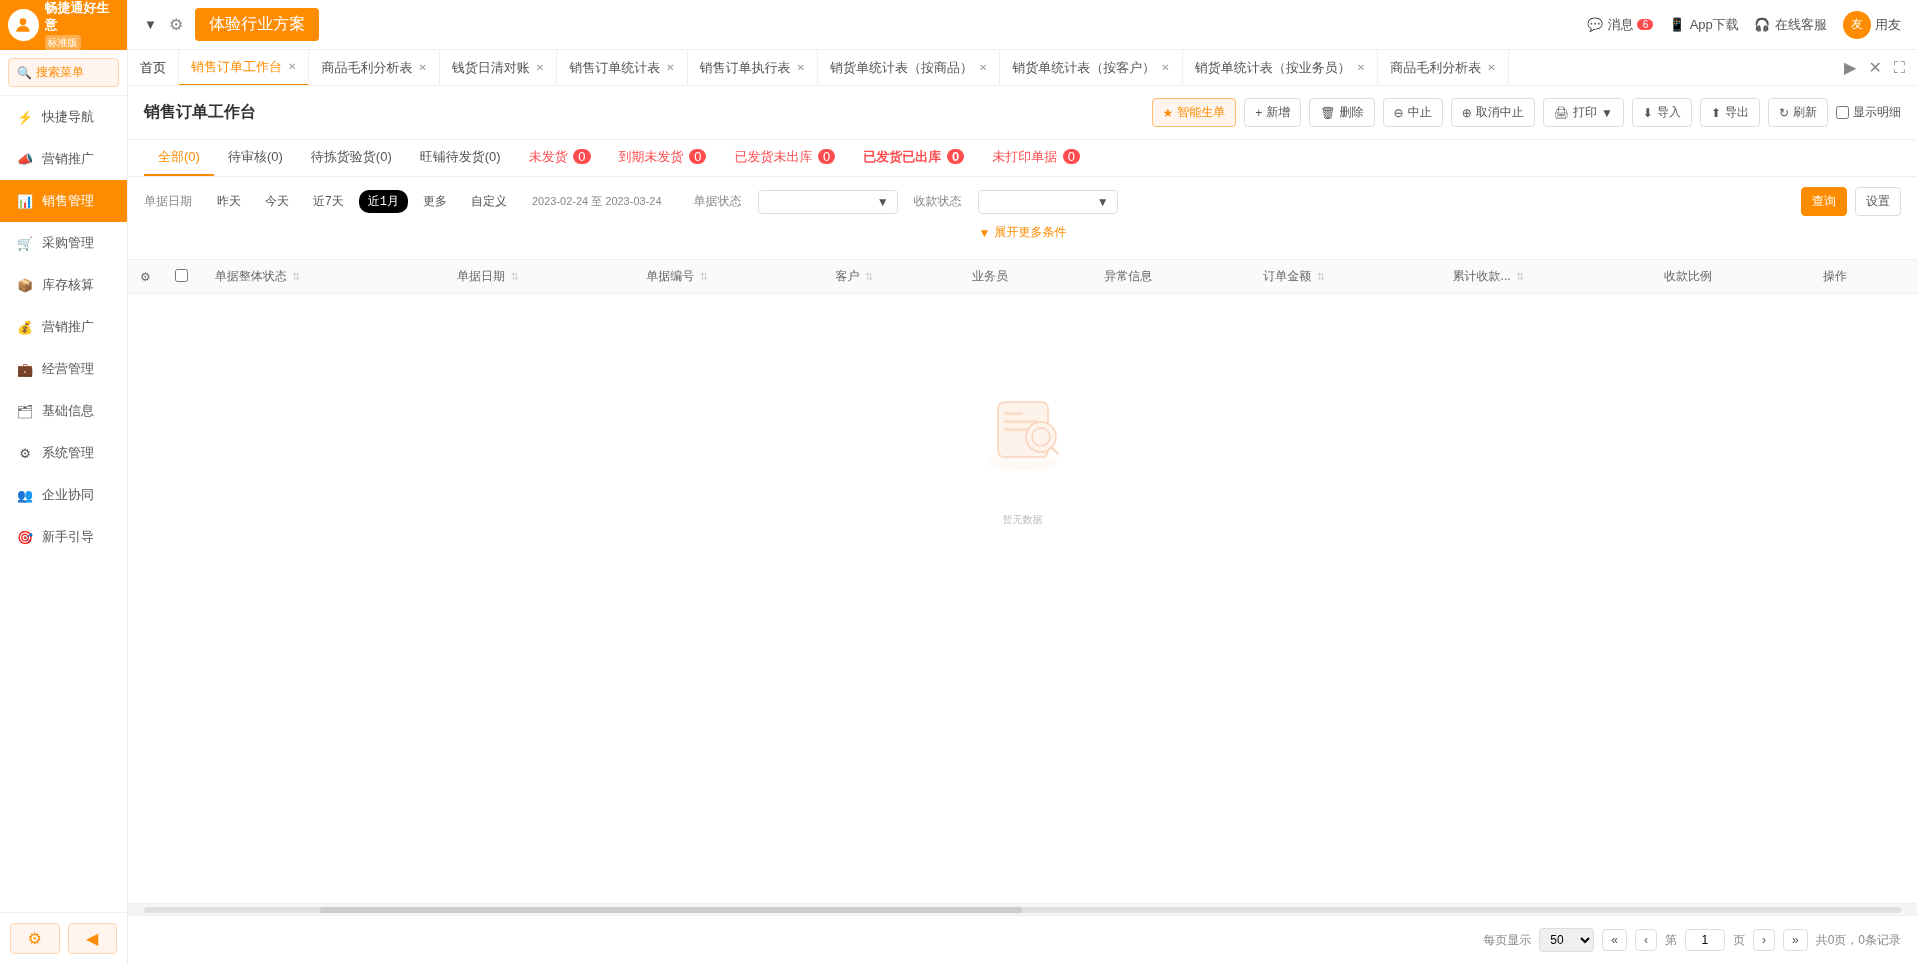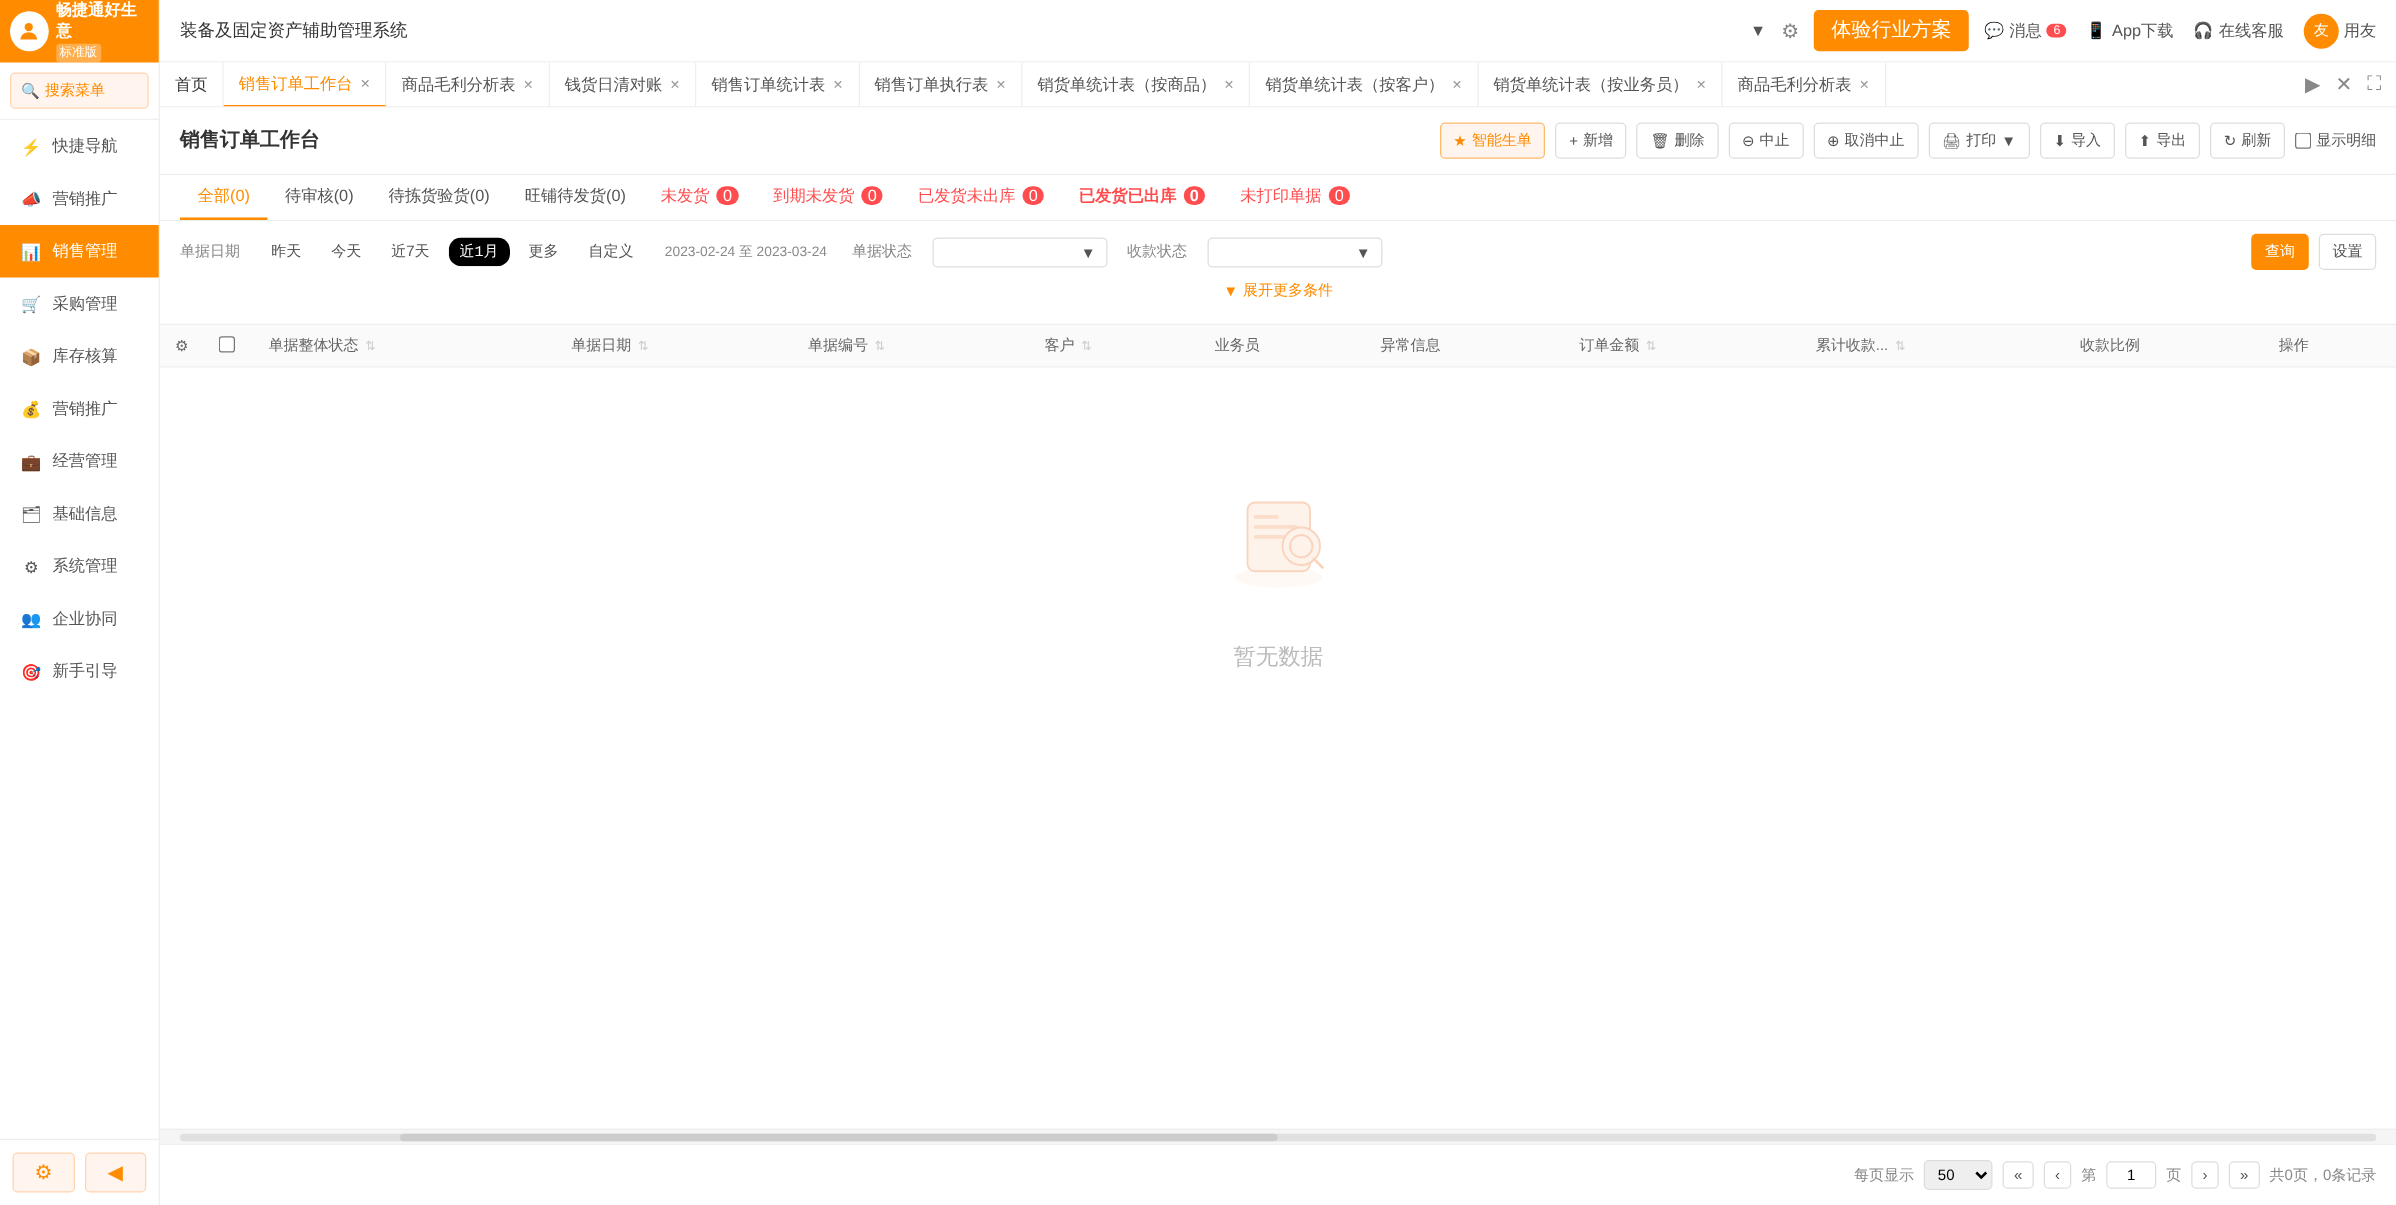--- a/index.html
+++ b/index.html
@@ -88,21 +88,21 @@
     thead tr { background: #fafafa; }
     th { padding: 8px 12px; text-align: left; color: #666; font-weight: normal; border-bottom: 1px solid #f0f0f0; white-space: nowrap; }
     th .sort-icon { color: #ccc; font-size: 10px; margin-left: 2px; }
     td { padding: 8px 12px; border-bottom: 1px solid #f5f5f5; color: #333; }
     .th-checkbox { width: 40px; }
     .th-settings { width: 30px; }
 
     
     .empty-state { display: flex; flex-direction: column; align-items: center; justify-content: center; padding: 80px 0; }
     .empty-icon { font-size: 80px; margin-bottom: 12px; opacity: 0.5; }
-    .empty-text { color: #bbb; font-size: 18px; }
+    .empty-text { color: #bbb; font-size: 10px; }
 
     
     .pagination { padding: 12px 16px; display: flex; align-items: center; justify-content: flex-end; gap: 8px; border-top: 1px solid #f0f0f0; background: #fff; }
     .pagination-label { color: #888; font-size: 12px; }
     .pagination-select { border: 1px solid #ddd; border-radius: 4px; padding: 3px 6px; font-size: 12px; }
     .pagination-btn { border: 1px solid #ddd; background: #fff; border-radius: 4px; padding: 3px 8px; cursor: pointer; color: #555; font-size: 12px; }
     .pagination-btn:disabled { color: #ccc; cursor: not-allowed; }
     .pagination-input { border: 1px solid #ddd; border-radius: 4px; padding: 3px 6px; width: 40px; text-align: center; font-size: 12px; }
     .pagination-total { color: #888; font-size: 12px; }
 
@@ -183,21 +183,20 @@
 
   <div class="sidebar-bottom">
     <button class="sidebar-bottom-btn">⚙</button>
     <button class="sidebar-bottom-btn">◀</button>
   </div>
 </div>
 
 <div class="main">
 
   <div class="topbar">
-    <span class="topbar-title">装备及固定资产辅助管理系统</span>
     <span class="topbar-dropdown">▼</span>
     <span class="topbar-settings-icon">⚙</span>
     <button class="topbar-industry-btn">体验行业方案</button>
     <div class="topbar-right">
       <div class="topbar-right-item">
         <span>💬</span>
         <span>消息</span>
         <span class="badge">6</span>
       </div>
       <div class="topbar-right-item">
@@ -352,21 +351,21 @@
       <div class="filter-date-options">
         <span class="filter-date-btn">昨天</span>
         <span class="filter-date-btn">今天</span>
         <span class="filter-date-btn">近7天</span>
         <span class="filter-date-btn active">近1月</span>
         <span class="filter-date-btn">更多</span>
         <span class="filter-date-btn">自定义</span>
       </div>
       <span class="filter-date-range">2023-02-24 至 2023-03-24</span>
 
-      <span class="filter-label" style="margin-left:4px;">单据状态</span>
+      <span class="filter-label" style="margin-left:16px;">单据状态</span>
       <div class="filter-select">
         <span></span>
         <span>▼</span>
       </div>
 
       <span class="filter-label">收款状态</span>
       <div class="filter-select">
         <span></span>
         <span>▼</span>
       </div>

